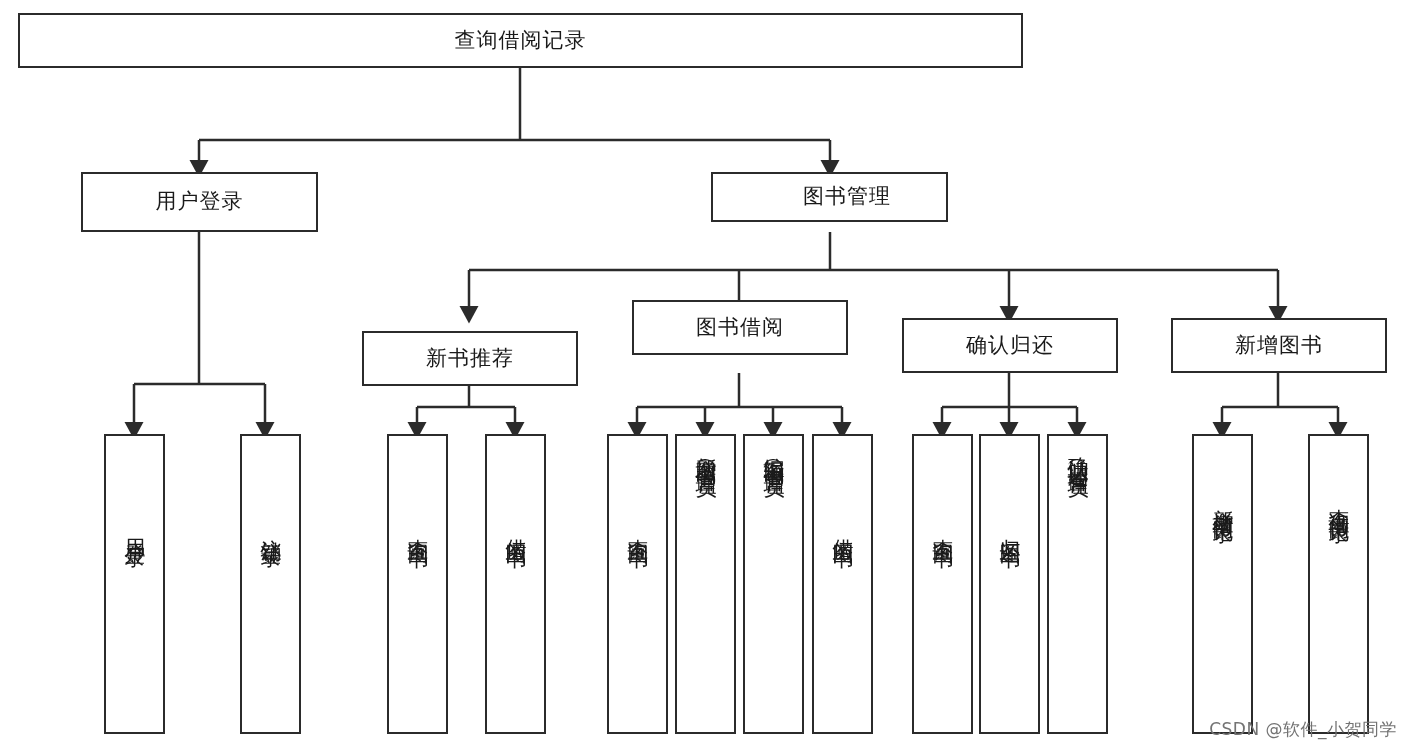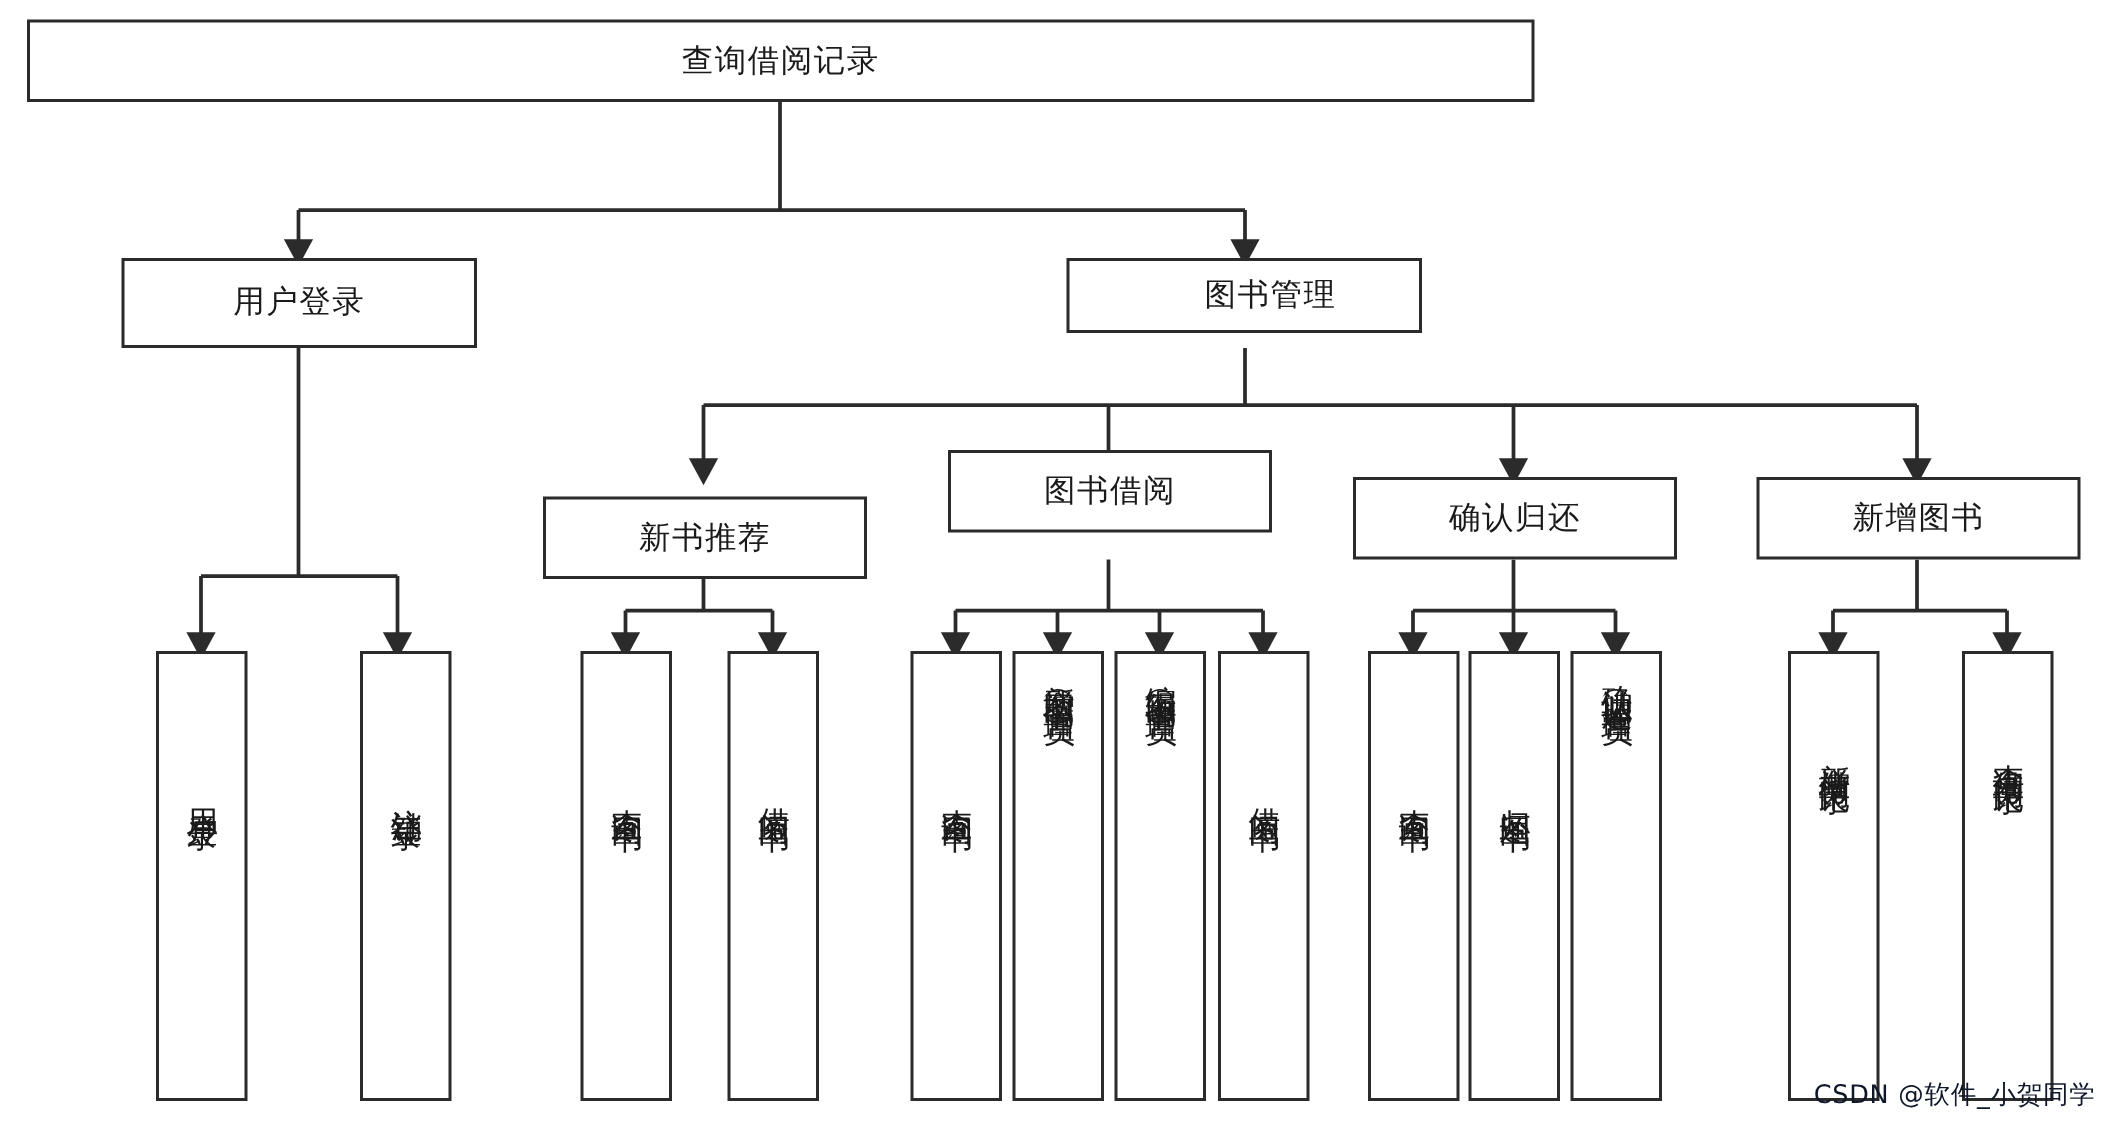--- a/index.html
+++ b/index.html
@@ -62,21 +62,21 @@
     padding-top: 56px;
   }
   .node.vertical.pad-none .node-label {
     padding-top: 4px;
   }
   #watermark {
     position: absolute;
     right: 8px;
     bottom: 6px;
     font-size: 17px;
-    color: #0f172a;
+    color: #737373;
     letter-spacing: 0.5px;
     white-space: nowrap;
     font-family: "DejaVu Sans", "Liberation Sans", sans-serif;
   }
 </style>
 </head>
 <body>
 
 <div id="diagram-root">
 

